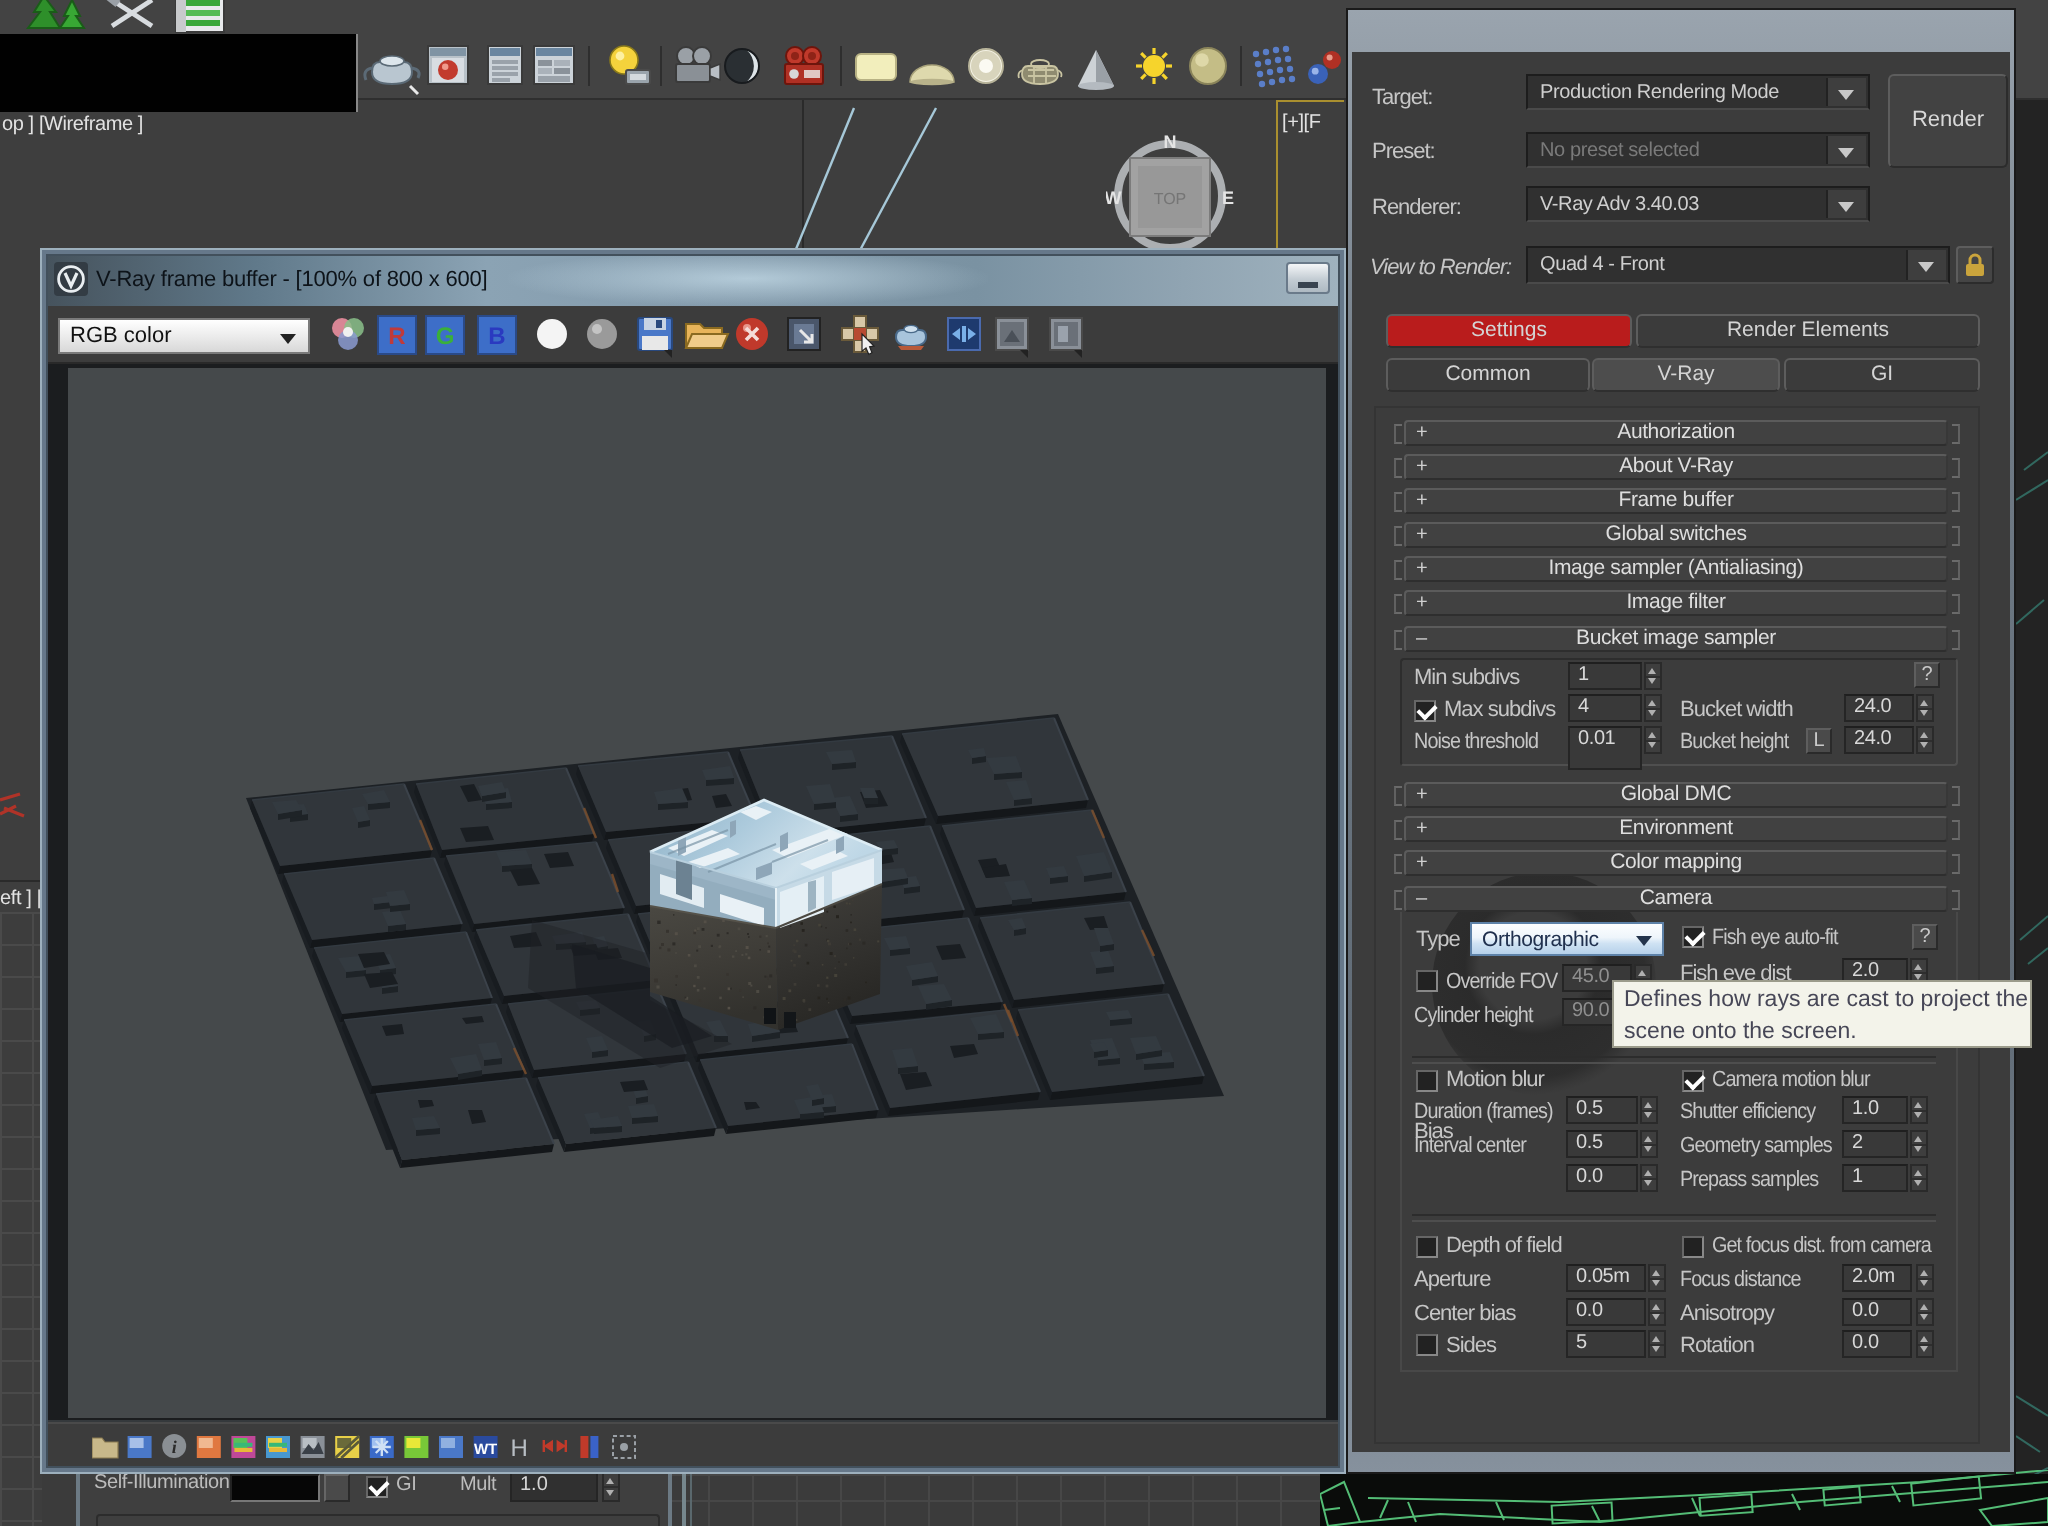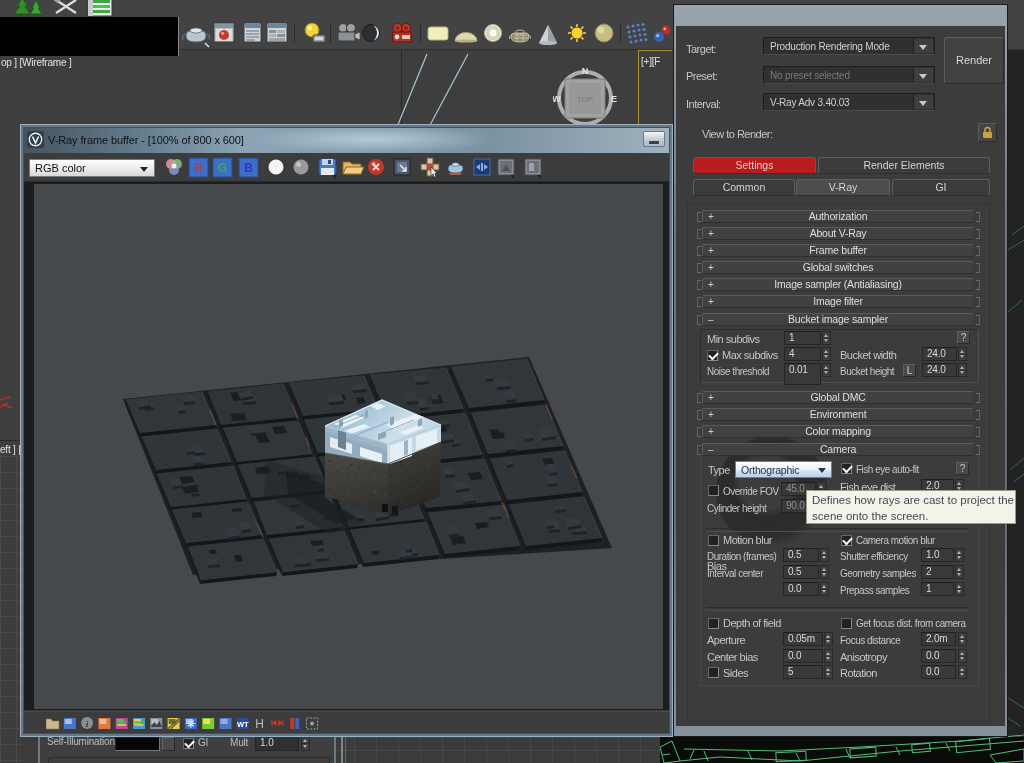--- a/index.html
+++ b/index.html
@@ -942,26 +942,30 @@
 <div class="lbl" style="left:13px;top:39px;color:#c6c6c6;font-size:11px;">Target:</div>
 <div class="combo" style="left:90px;top:33px;width:172px;height:18px;">
 <div class="tx" style="color:#cfcfcf;">Production Rendering Mode</div>
       <div class="ar"></div>
     </div>
 <div class="lbl" style="left:13px;top:66px;color:#c6c6c6;font-size:11px;">Preset:</div>
 <div class="combo" style="left:90px;top:62px;width:172px;height:18px;">
 <div class="tx" style="color:#7a7a7a;">No preset selected</div>
       <div class="ar"></div>
     </div>
-<div class="lbl" style="left:13px;top:94px;color:#c6c6c6;font-size:11px;">Interval:</div>
+<div class="lbl" style="left:13px;top:94px;color:#c6c6c6;font-size:11px;">Renderer:</div>
 <div class="combo" style="left:90px;top:89px;width:172px;height:18px;">
 <div class="tx" style="color:#cfcfcf;">V-Ray Adv 3.40.03</div>
       <div class="ar"></div>
     </div>
-<div class="lbl" style="left:29px;top:124px;color:#c6c6c6;font-size:11px;">View to Render:</div>
+<div class="lbl" style="left:12px;top:124px;color:#c6c6c6;font-size:11px;font-style:italic;">View to Render:</div>
+<div class="combo" style="left:90px;top:119px;width:212px;height:19px;">
+<div class="tx" style="color:#cfcfcf;">Quad 4 - Front</div>
+      <div class="ar"></div>
+    </div>
 <div class="abs" style="left:271px;top:33px;width:60px;height:47px;background:#424242;border:1px solid #5d5d5d;border-bottom-color:#2c2c2c;border-right-color:#2c2c2c;border-radius:3px;box-sizing:border-box;text-align:center;font-size:11px;color:#d8d8d8;line-height:45px;">Render</div>
 <div class="abs" style="left:305px;top:119px;width:19px;height:19px;background:#454545;border:1px solid #5d5d5d;border-bottom-color:#2c2c2c;border-right-color:#2c2c2c;border-radius:2px;box-sizing:border-box;">
 <svg width="17" height="17">
         <rect x="4" y="8" width="9" height="6" rx="1" fill="#caa43c"></rect>
         <path d="M6 8 V6 a2.5 2.5 0 0 1 5 0 V8" fill="none" stroke="#caa43c" stroke-width="1.5"></path>
       </svg></div>
 <div class="abs" style="left:20px;top:153px;width:123px;height:17px;background:#b91c1c;border:1px solid #5d5d5d;border-bottom-color:#2f2f2f;border-radius:3px;box-sizing:border-box;text-align:center;font-size:10.5px;color:#d4d4d4;line-height:15px;">Settings</div>
 <div class="abs" style="left:145px;top:153px;width:172px;height:17px;background:#3b3b3b;border:1px solid #5d5d5d;border-bottom-color:#2f2f2f;border-radius:3px;box-sizing:border-box;text-align:center;font-size:10.5px;color:#d4d4d4;line-height:15px;">Render Elements</div>
 <div class="abs" style="left:20px;top:175px;width:102px;height:17px;background:#3b3b3b;border:1px solid #5d5d5d;border-bottom-color:#2f2f2f;border-radius:3px;box-sizing:border-box;text-align:center;font-size:10.5px;color:#d4d4d4;line-height:15px;">Common</div>
 <div class="abs" style="left:123px;top:175px;width:94px;height:17px;background:#4d4d4d;border:1px solid #5d5d5d;border-bottom-color:#2f2f2f;border-radius:3px;box-sizing:border-box;text-align:center;font-size:10.5px;color:#d4d4d4;line-height:15px;">V-Ray</div>

